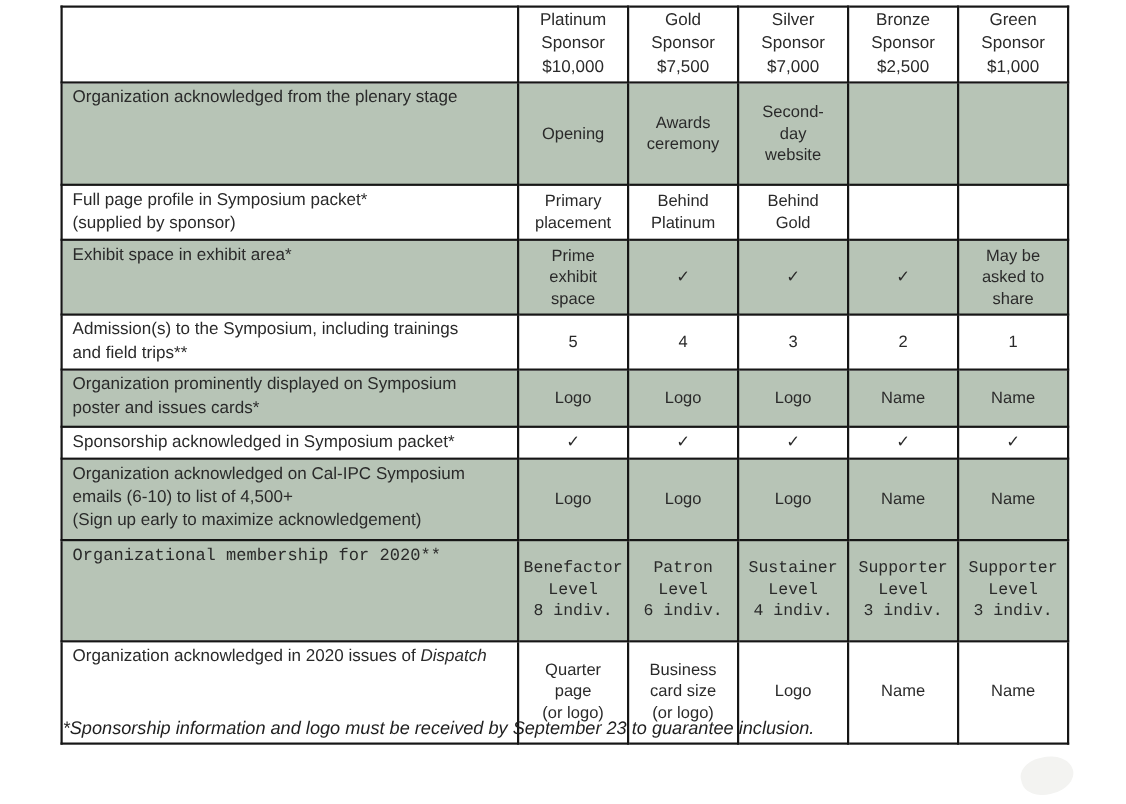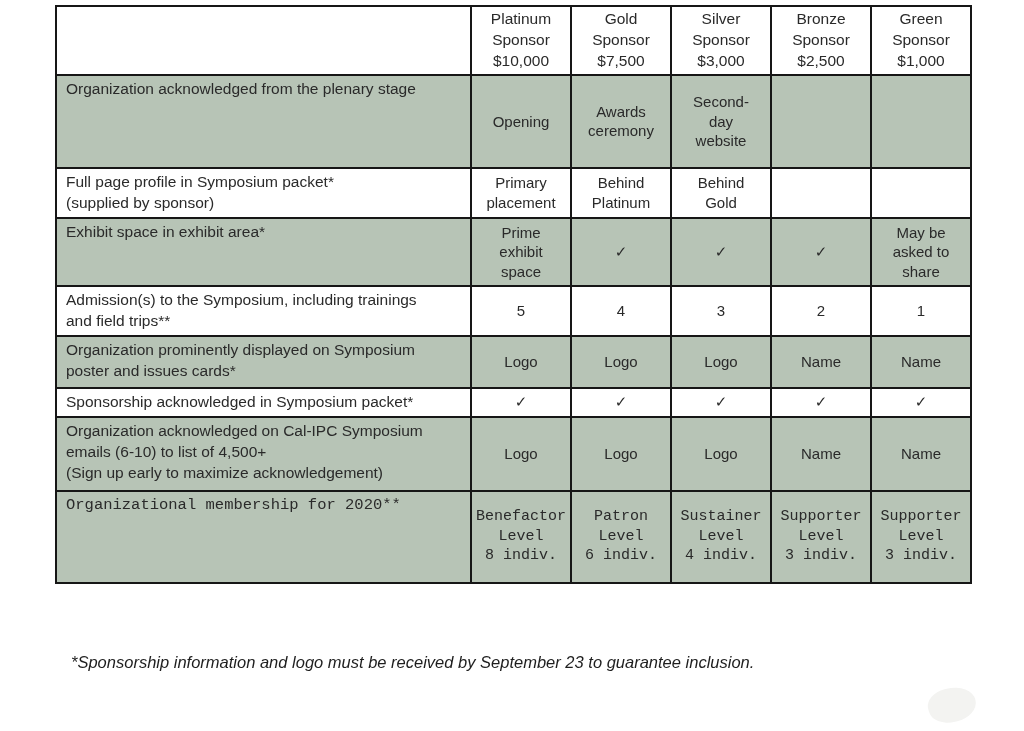--- a/index.html
+++ b/index.html
@@ -70,21 +70,21 @@
   tr.h75 { height: 93px; }
   tr.h50 { height: 50px; }
   tr.h68 { height: 68px; }
   tr.h52 { height: 52px; }
   tr.h28 { height: 28px; }
   tr.h74 { height: 74px; }
   tr.h26 { height: 26px; }
   tr.h72 { height: 92px; font-family: Liberation Mono, monospace; }
   .footnotes {
     position: absolute;
-    left: 71px;
+    left: 57px;
     top: 650px;
     width: 880px;
     font-style: italic;
     font-size: 16.5px;
     line-height: 1.5;
     color: #1e1e1e;
   }
   .footnotes p { margin: 0; }
   .scan-artifact {
     position: absolute;
@@ -116,21 +116,21 @@
         <tr class="h67">
       <td class="corner"></td>
       <th class="col-head">Platinum
 Sponsor
 $10,000</th>
       <th class="col-head">Gold
 Sponsor
 $7,500</th>
       <th class="col-head">Silver
 Sponsor
-$3,000</th>
+$7,000</th>
       <th class="col-head">Bronze
 Sponsor
 $2,500</th>
       <th class="col-head">Green
 Sponsor
 $1,000</th>
     </tr>
 
     <tr class="green h75">
       <td class="label">Organization acknowledged from the plenary stage</td>
@@ -223,20 +223,32 @@
 Level
 4 indiv.</td>
       <td class="val">Supporter
 Level
 3 indiv.</td>
       <td class="val">Supporter
 Level
 3 indiv.</td>
     </tr>
 
+    <tr class="white h75">
+      <td class="label"><span>Organization acknowledged in 2020 issues of </span><em>Dispatch</em></td>
+      <td class="val">Quarter
+page
+(or logo)</td>
+      <td class="val">Business
+card size
+(or logo)</td>
+      <td class="val">Logo</td>
+      <td class="val">Name</td>
+      <td class="val">Name</td>
+    </tr>
   </tbody>
     </table>
 
   <div class="footnotes">
     <p>*Sponsorship information and logo must be received by September 23 to guarantee inclusion.</p>
   </div>
 
   <div class="scan-artifact"></div>
 
 </div>

